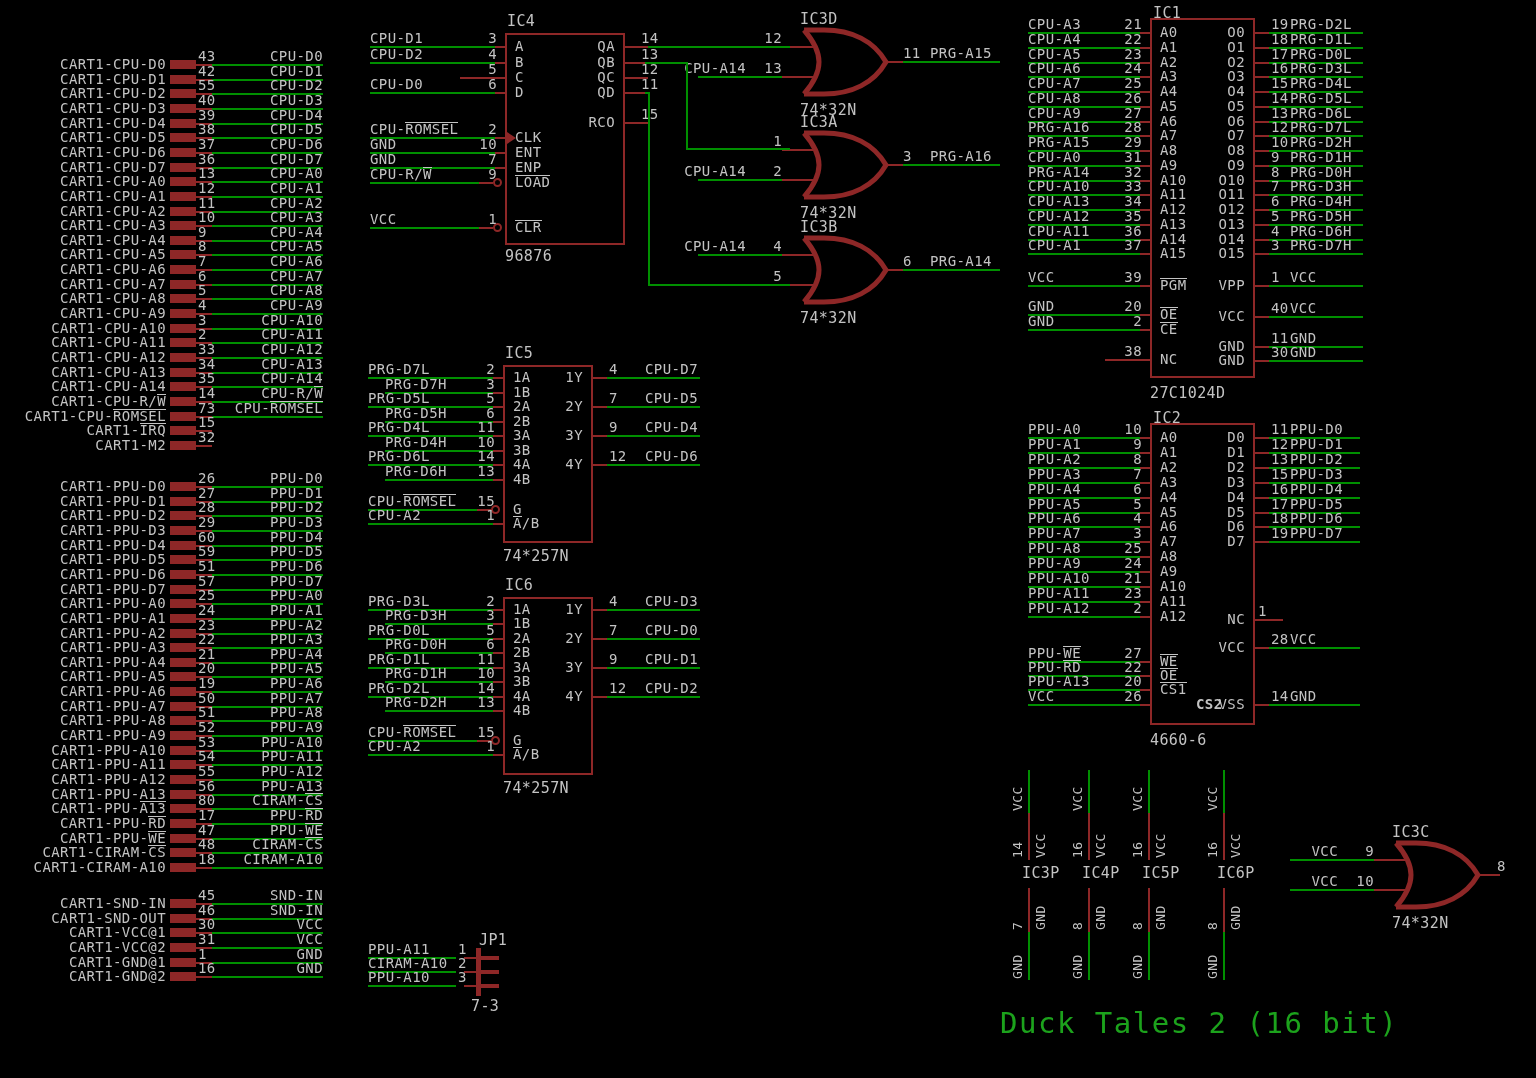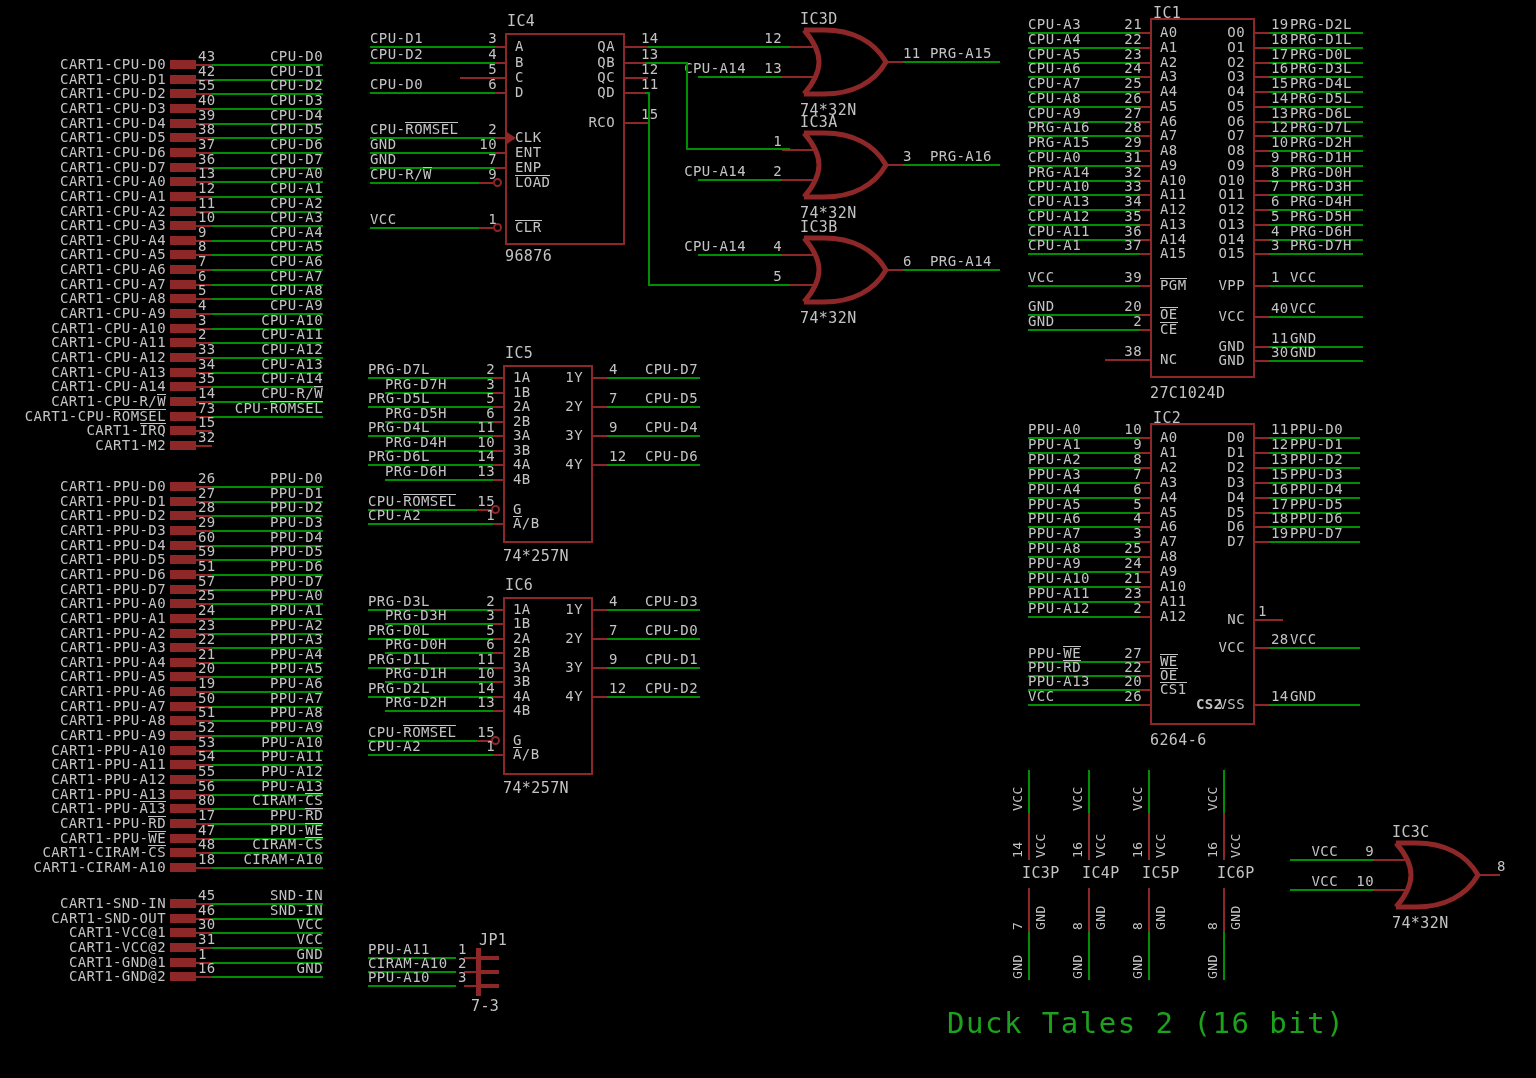--- a/index.html
+++ b/index.html
@@ -19,21 +19,21 @@
   .bub{position:absolute;width:9px;height:9px;border:2px solid var(--comp);border-radius:50%;background:var(--bg);box-sizing:border-box;}
   .clk{position:absolute;width:0;height:0;border-top:6px solid transparent;border-bottom:6px solid transparent;border-left:9px solid var(--comp);}
   .ov{border-top:1.5px solid currentColor;display:inline-block;line-height:12px;}
   .caption{position:absolute;color:var(--cap);font:29px/30px "DejaVu Sans Mono",monospace;letter-spacing:1.5px;white-space:pre;}
   svg.gate{position:absolute;overflow:visible;}
 </style>
 </head>
 <body>
 
 <div id="canvas">
-  <div class="caption" style="left:947px;top:1008px">Duck Tales 2 (16 bit)</div>
+  <div class="caption" style="left:1000px;top:1008px">Duck Tales 2 (16 bit)</div>
 <div class="t r" style="left: -134px; width: 300px; top: 57px;">CART1-CPU-D0</div>
     <div class="pad" style="left: 170px; top: 60px; width: 26px; height: 9px;"></div>
     <div class="ln" style="left: 196px; top: 64px; width: 16px; height: 2px; background: rgb(142, 39, 39);"></div>
     <div class="t" style="left: 198px; top: 49px;">43</div>
     <div class="ln" style="left: 212px; top: 64px; width: 111px; height: 2px; background: rgb(0, 143, 0);"></div>
     <div class="t r" style="left: 23px; width: 300px; top: 49px;">CPU-D0</div>
     <div class="t r" style="left: -134px; width: 300px; top: 71.65px;">CART1-CPU-D1</div>
     <div class="pad" style="left: 170px; top: 74.65px; width: 26px; height: 9px;"></div>
     <div class="ln" style="left: 196px; top: 78.65px; width: 16px; height: 2px; background: rgb(142, 39, 39);"></div>
     <div class="t" style="left: 198px; top: 63.65px;">42</div>
@@ -793,21 +793,21 @@
     <div class="ln" style="left: 1269px; top: 346px; width: 94px; height: 2px; background: rgb(0, 143, 0);"></div>
     <div class="t" style="left: 1271px; top: 331px;">11</div>
     <div class="t" style="left: 1290px; top: 331px;">GND</div>
     <div class="t r" style="left: 1185px; width: 60px; top: 353px;">GND</div>
     <div class="ln" style="left: 1255px; top: 360px; width: 14px; height: 2px; background: rgb(142, 39, 39);"></div>
     <div class="ln" style="left: 1269px; top: 360px; width: 94px; height: 2px; background: rgb(0, 143, 0);"></div>
     <div class="t" style="left: 1271px; top: 345px;">30</div>
     <div class="t" style="left: 1290px; top: 345px;">GND</div>
     <div class="box" style="left: 1150px; top: 423px; width: 105px; height: 302px;"></div>
     <div class="t big" style="left: 1153px; top: 411px;">IC2</div>
-    <div class="t big" style="left: 1150px; top: 733px;">6264-6</div>
+    <div class="t big" style="left: 1150px; top: 733px;">4660-6</div>
     <div class="t" style="left: 1160px; top: 430px;">A0</div>
     <div class="ln" style="left: 1140px; top: 437px; width: 10px; height: 2px; background: rgb(142, 39, 39);"></div>
     <div class="t r" style="left: 1102px; width: 40px; top: 422px;">10</div>
     <div class="ln" style="left: 1028px; top: 437px; width: 112px; height: 2px; background: rgb(0, 143, 0);"></div>
     <div class="t" style="left: 1028px; top: 422px;">PPU-A0</div>
     <div class="t" style="left: 1160px; top: 444.9px;">A1</div>
     <div class="ln" style="left: 1140px; top: 451.9px; width: 10px; height: 2px; background: rgb(142, 39, 39);"></div>
     <div class="t r" style="left: 1102px; width: 40px; top: 436.9px;">9</div>
     <div class="ln" style="left: 1028px; top: 451.9px; width: 112px; height: 2px; background: rgb(0, 143, 0);"></div>
     <div class="t" style="left: 1028px; top: 436.9px;">PPU-A1</div>

